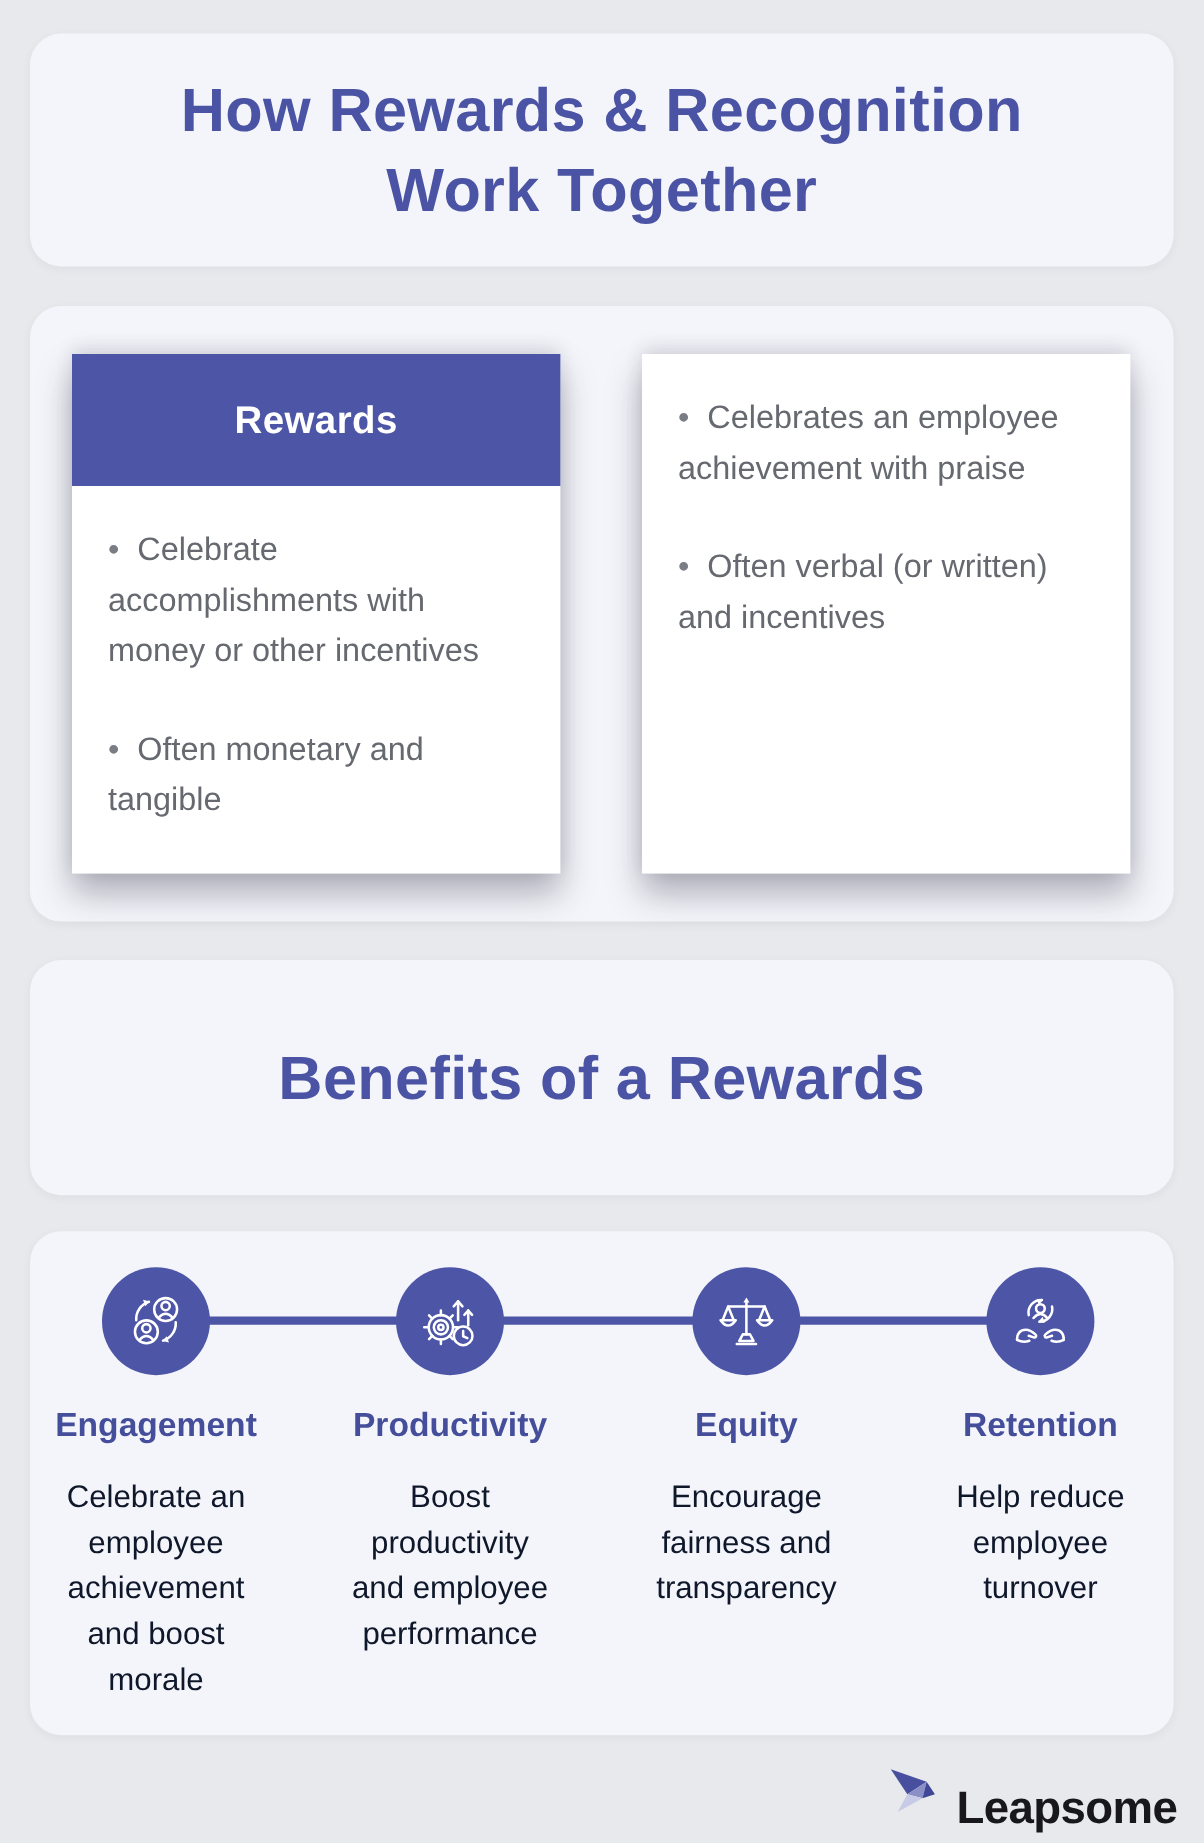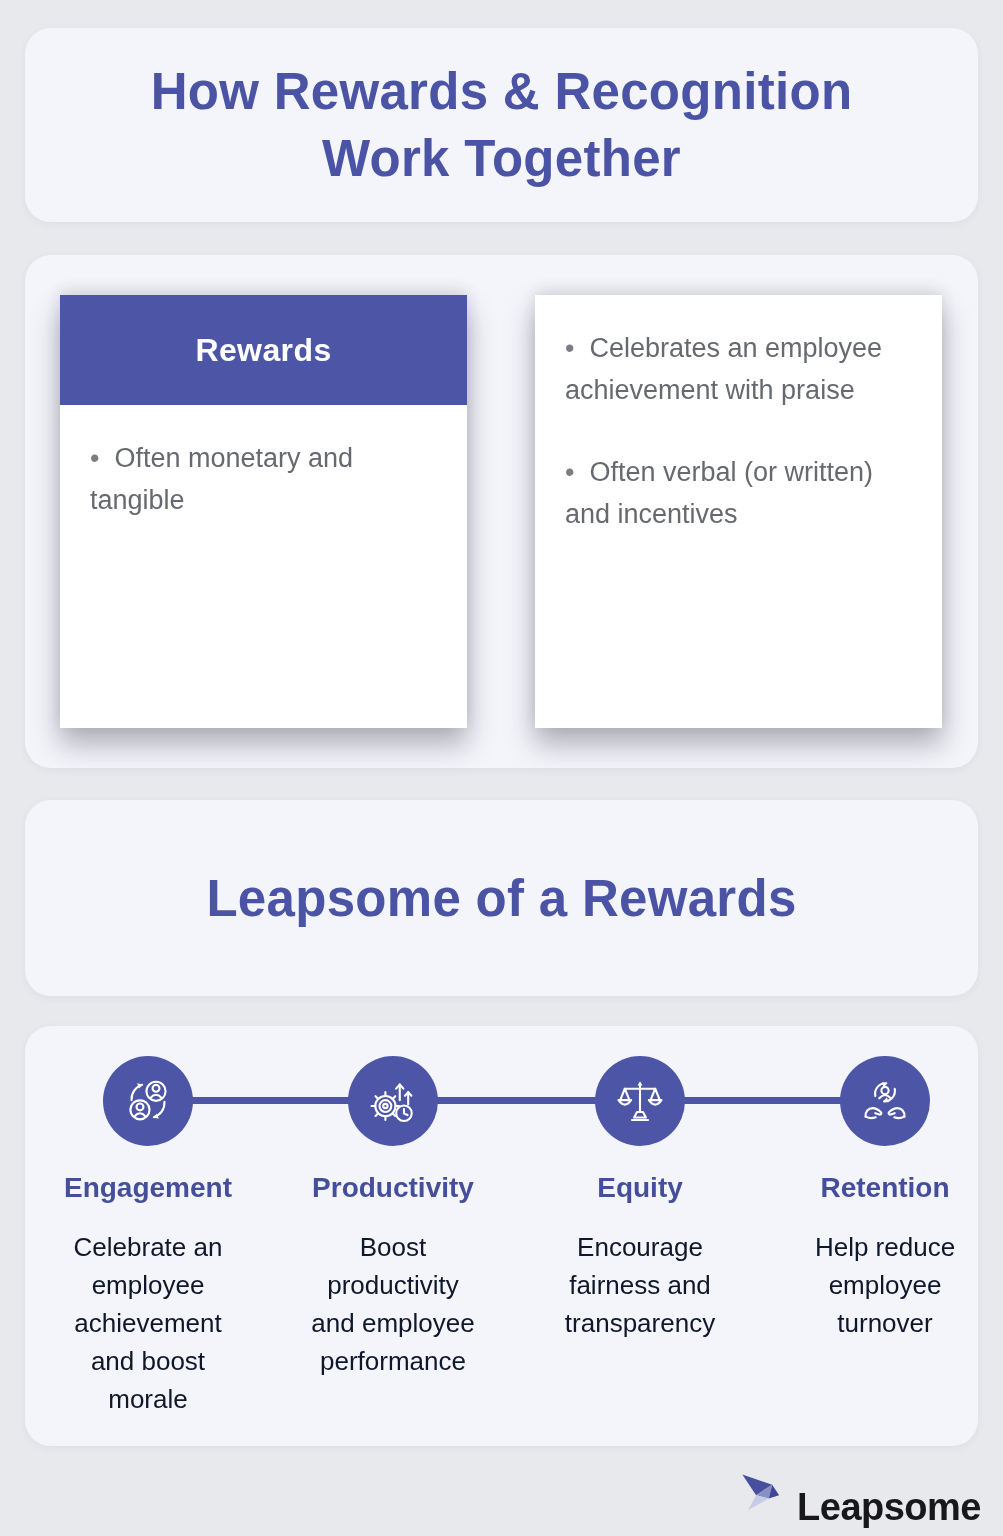--- a/index.html
+++ b/index.html
@@ -24,21 +24,21 @@
   }
   #card-rewards{left:35px;}
   #card-recognition{left:510px;}
   .card-header{height:110px;background:#4d56a6;display:flex;align-items:center;justify-content:center;}
   .card-header-title{color:#ffffff;font-size:32px;font-weight:700;letter-spacing:.4px;}
   .card-body{padding:32px 26px 0 30px;}
   .bullet{font-size:27px;line-height:42px;color:#66696f;margin:0 0 40px 0;}
   .bullet .dot{margin-right:15px;color:#7a7d84;}
   #panel-benefits{top:1026px;height:420px;}
   .timeline{position:absolute;top:71px;left:105px;width:737px;height:7px;background:#4d56a6;border-radius:4px;z-index:0;}
-  .benefit{position:absolute;top:30px;width:210px;text-align:center;z-index:1;padding-left:18px;}
+  .benefit{position:absolute;top:30px;width:210px;text-align:center;z-index:1;}
   #benefit-0{left:0px;}
   #benefit-1{left:245px;}
   #benefit-2{left:492px;}
   #benefit-3{left:737px;}
   .circle{width:90px;height:90px;border-radius:50%;background:#4d56a6;margin:0 auto;display:flex;align-items:center;justify-content:center;}
   .circle svg{display:block;}
   .benefit-label{margin-top:26px;font-size:28px;font-weight:700;color:#454e9b;}
   .benefit-desc{margin:24px auto 0;width:180px;font-size:26px;line-height:38px;color:#0f172a;}
   .footer-logo{position:absolute;top:1458px;right:22px;display:flex;align-items:center;gap:10px;}
   .brand-word{font-size:38px;font-weight:700;color:#17171c;letter-spacing:-0.5px;margin-top:28px;}
@@ -54,36 +54,37 @@
   </h1>
 </section>
 
 <section class="panel" id="panel-cards">
 
   <div class="card" id="card-rewards">
     <div class="card-header">
       <span class="card-header-title">Rewards</span>
     </div>
     <div class="card-body">
+      <p class="bullet"><span class="dot">•</span><span>Celebrate accomplishments with money or other incentives</span></p>
       <p class="bullet"><span class="dot">•</span><span>Often monetary and tangible</span></p>
     </div>
   </div>
 
   <div class="card" id="card-recognition">
     <div class="card-body">
       <p class="bullet"><span class="dot">•</span><span>Celebrates an employee achievement with praise</span></p>
       <p class="bullet"><span class="dot">•</span><span>Often verbal (or written) and incentives</span></p>
     </div>
   </div>
 
 </section>
 
 <section class="panel" id="panel-title-2">
   <h2 class="big-title" style="margin:0;">
-    <div>Leapsome of a Rewards</div>
+    <div>Benefits of a Rewards</div>
   </h2>
 </section>
 
 <section class="panel" id="panel-benefits">
   <div class="timeline"></div>
 
   <div class="benefit" id="benefit-0">
     <div class="circle">
       <svg width="54" height="54" viewBox="0 0 64 64">
         <g class="icon-stroke">

